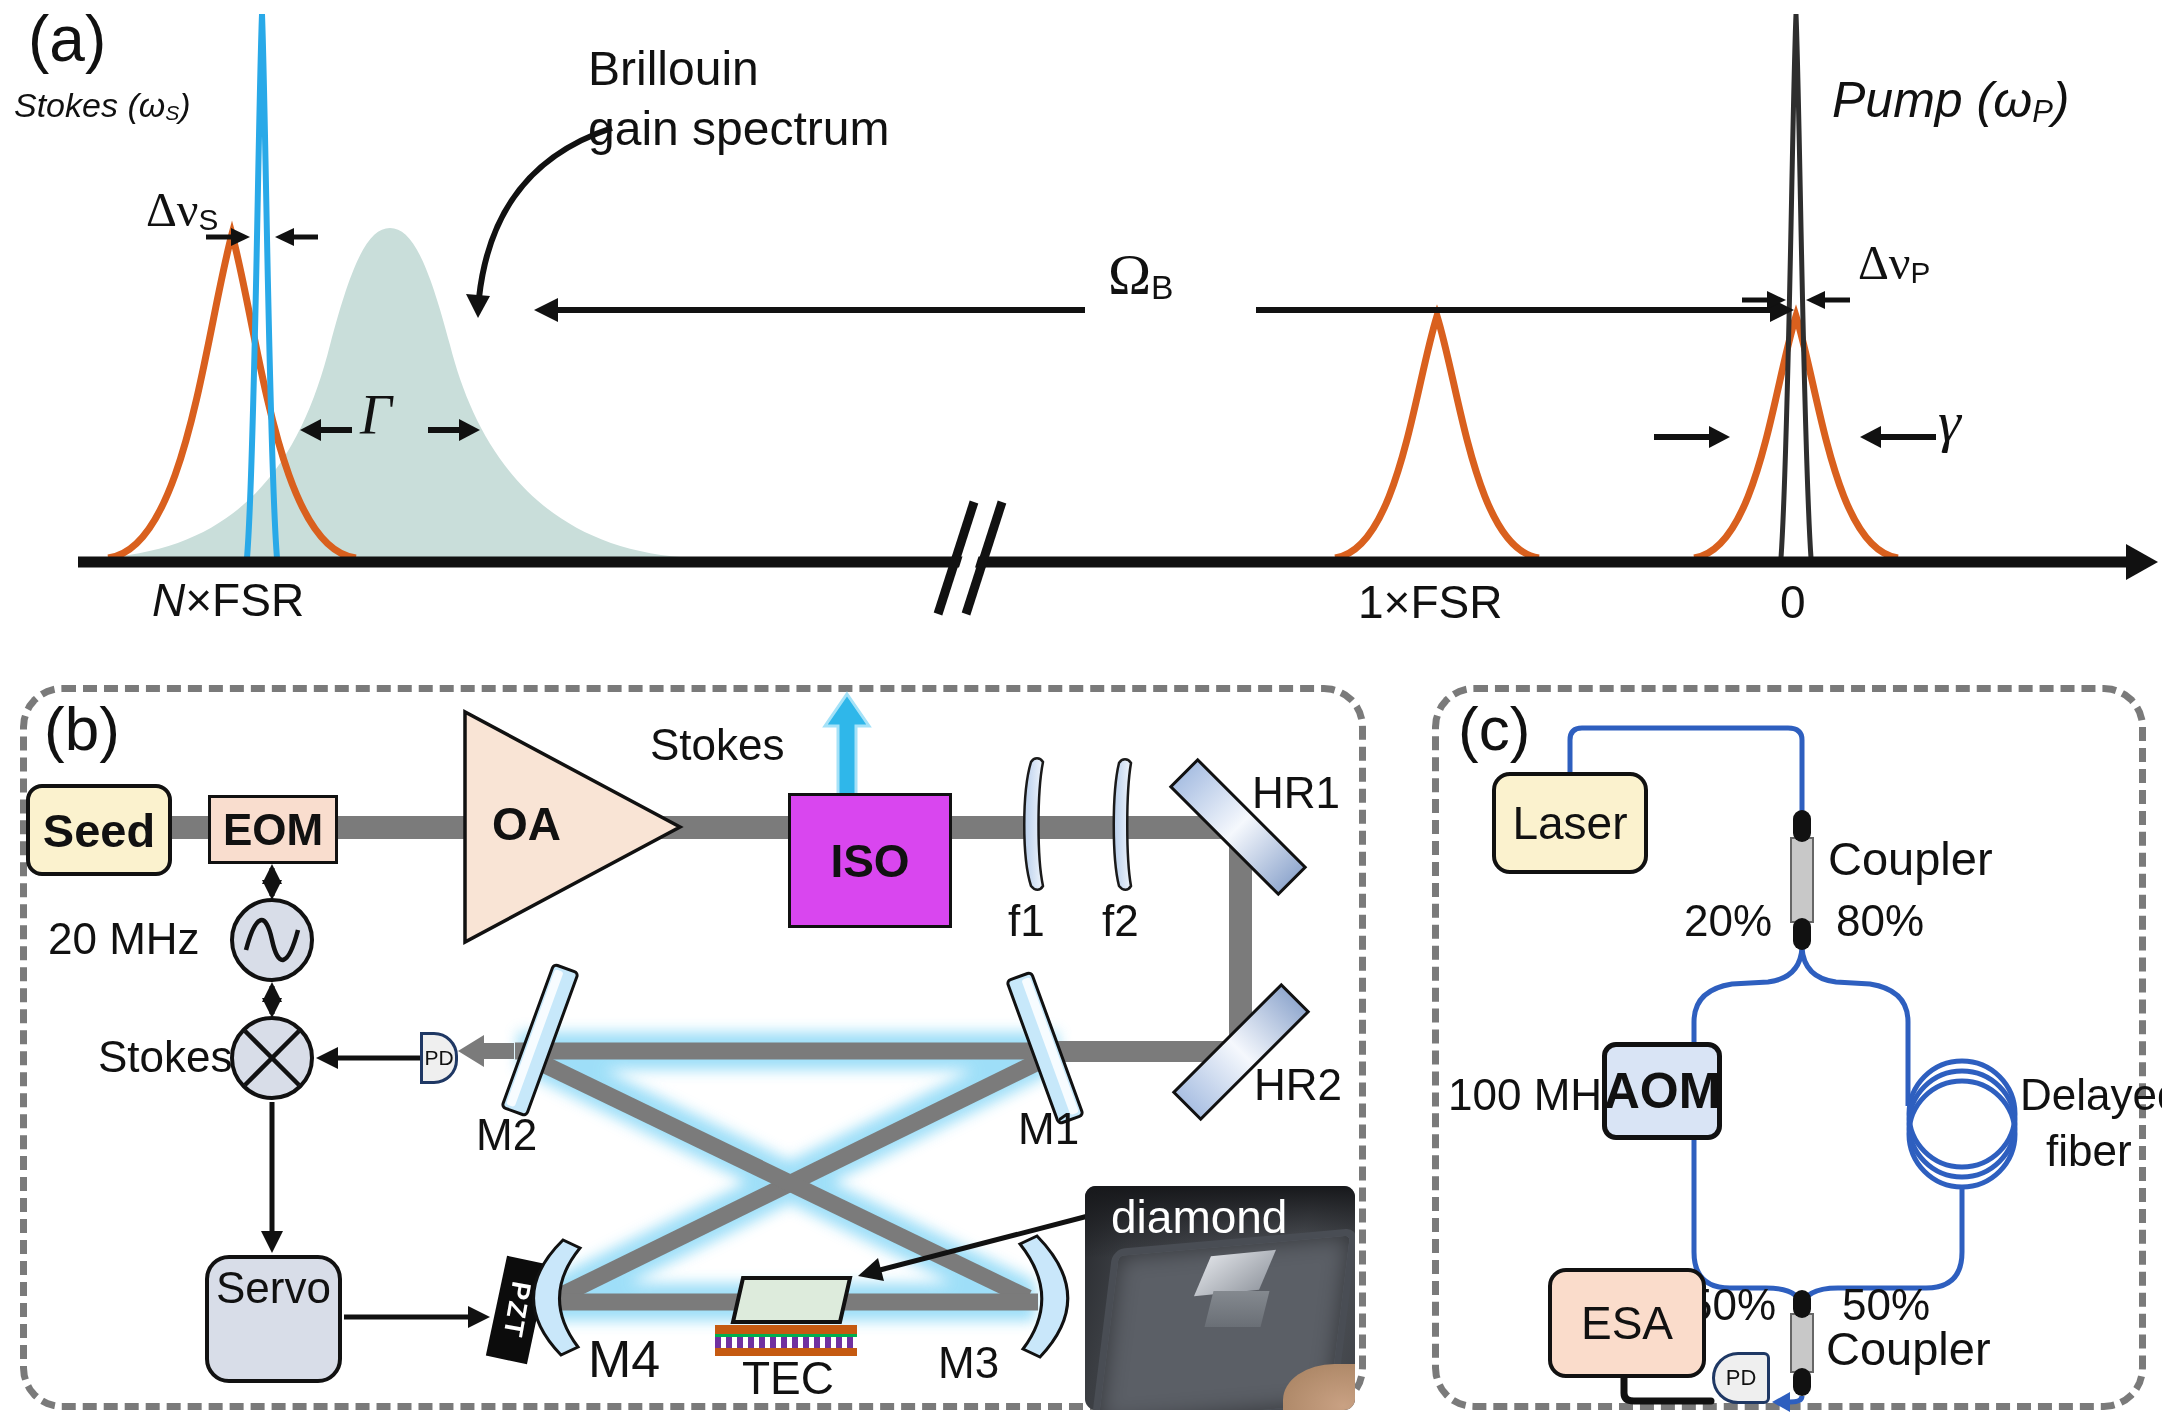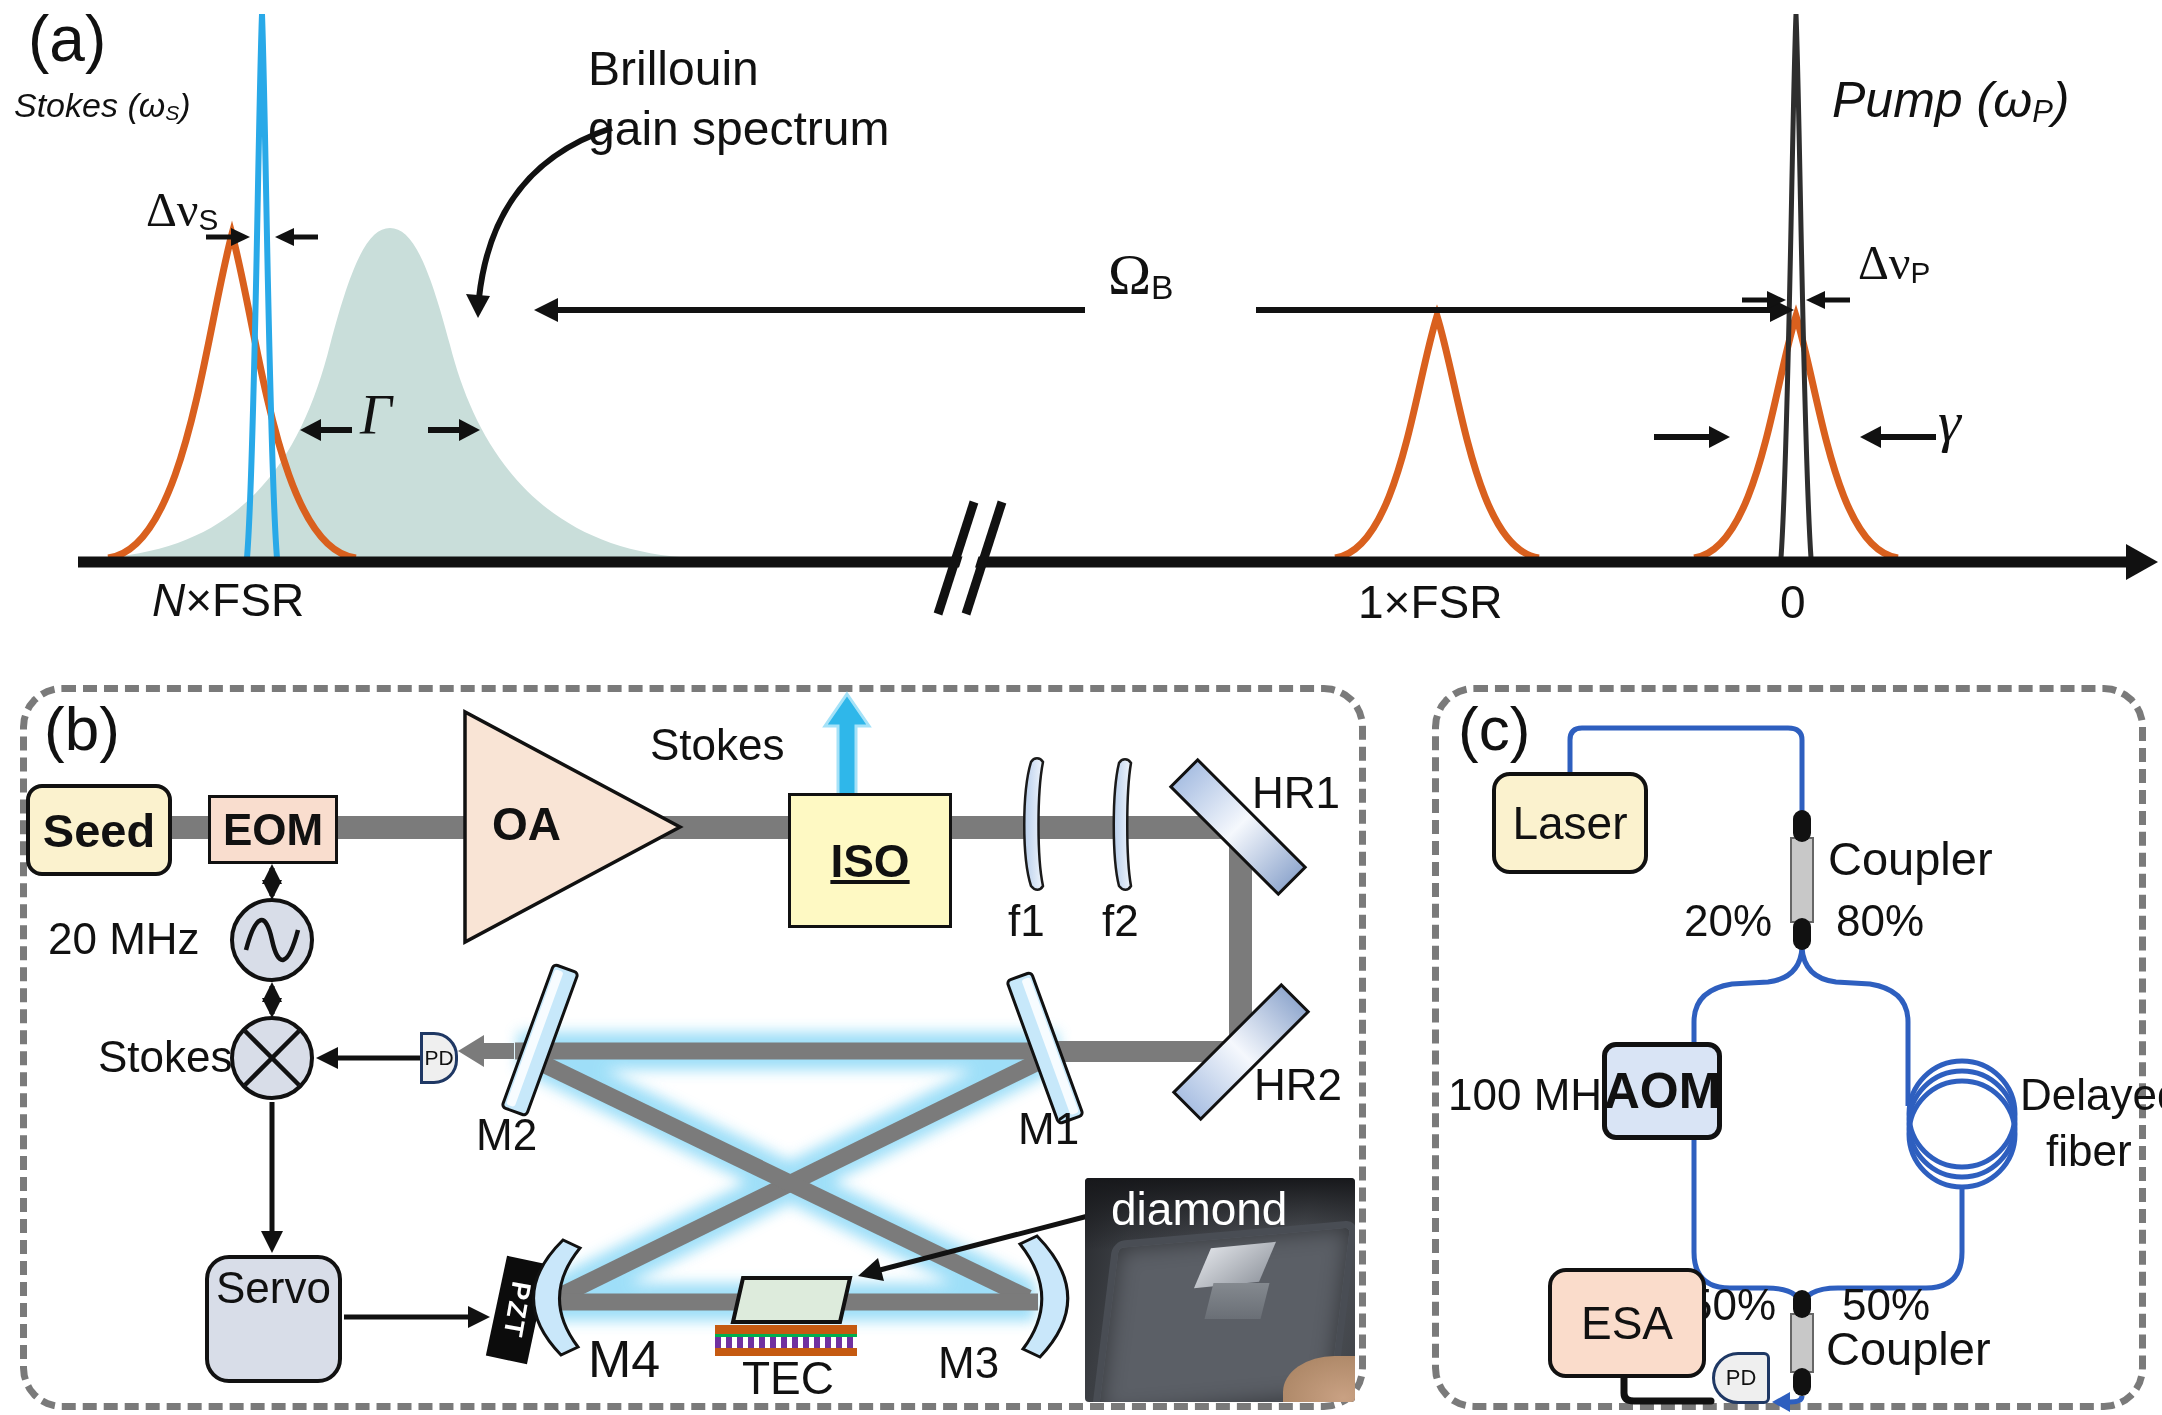--- a/index.html
+++ b/index.html
@@ -12,22 +12,22 @@
   .serif{font-family:"Liberation Serif",serif;}
   sub{font-size:62%;vertical-align:-14%;}
   .box{position:absolute;z-index:3;display:flex;align-items:center;justify-content:center;
        border:4px solid #111;box-sizing:border-box;font-weight:bold;}
   .dashedpanel{position:absolute;z-index:0;border:7px dashed #7a7a7a;border-radius:42px;box-sizing:border-box;}
   .circ{position:absolute;z-index:3;width:84px;height:84px;border-radius:50%;
         background:#D8DDE8;border:4px solid #111;box-sizing:border-box;}
   .pd{position:absolute;z-index:3;display:flex;align-items:center;justify-content:center;
       background:#EFEFEF;border:3px solid #1F3864;box-sizing:border-box;font-size:21px;}
   #tec-stack{position:absolute;z-index:3;}
-  #photo{position:absolute;z-index:2;border-radius:4px;overflow:hidden;
-         background:linear-gradient(105deg,#27292d 0%,#3b3e43 18%,#4b4e54 45%,#575b61 70%,#3f4247 100%);}
+  #photo{position:absolute;z-index:2;border-radius:11px;overflow:hidden;
+         background:linear-gradient(105deg,#27292d 0%,#3b3e43 18%,#4b4e54 45%,#575b61 70%,#3f4247 100%);margin-top:8px;}
   #photo .dark{position:absolute;left:0;top:0;width:100%;height:32%;
          background:linear-gradient(to bottom,#17181b,rgba(23,24,27,0));}
   #photo .tray{position:absolute;left:6%;top:24%;width:86%;height:74%;background:#5b5f66;
          border:7px solid #494d54;border-radius:12px;transform:rotate(-5deg) skewX(-12deg);
          box-shadow:inset 0 0 22px rgba(0,0,0,.45);}
   #photo .cube-top{position:absolute;left:44%;top:30%;width:62px;height:40px;
          background:linear-gradient(135deg,#dadde2,#989da5);transform:skewX(-28deg) rotate(-6deg);}
   #photo .cube-front{position:absolute;left:46%;top:47%;width:56px;height:36px;
          background:linear-gradient(180deg,#84898f,#6a6f76);transform:skewX(-14deg);}
   #photo .tan{position:absolute;right:-14px;bottom:-14px;width:86px;height:60px;
@@ -259,21 +259,21 @@
 
   <div class="box" style="left:205px;top:1255px;width:137px;height:128px;background:#D8DDE8;border-radius:24px;font-weight:normal;font-size:44px;align-items:flex-start;justify-content:center;">
     <span style="margin-top:4px;">Servo</span>
   </div>
 
   <div id="pzt-txt" style="left:467px;top:1295px;">PZT</div>
 
   <div class="lbl" style="left:492px;top:800px;font-size:46px;font-weight:bold;">OA</div>
   <div class="lbl" style="left:650px;top:722px;font-size:44px;">Stokes</div>
 
-  <div class="box" style="left:788px;top:793px;width:164px;height:135px;background:#fef9c3;border-width:3px;font-size:46px;text-decoration:underline;">
+  <div class="box" style="left:788px;top:793px;width:164px;height:135px;background:#d946ef;border-width:3px;font-size:46px;">
       <span>ISO</span>
     </div>
 
   <div class="lbl" style="left:1008px;top:898px;font-size:44px;">f1</div>
   <div class="lbl" style="left:1102px;top:898px;font-size:44px;">f2</div>
   <div class="lbl" style="left:1252px;top:770px;font-size:44px;">HR1</div>
   <div class="lbl" style="left:1254px;top:1062px;font-size:44px;">HR2</div>
   <div class="lbl" style="left:1018px;top:1106px;font-size:44px;">M1</div>
   <div class="lbl" style="left:476px;top:1112px;font-size:44px;">M2</div>
   <div class="lbl" style="left:588px;top:1332px;font-size:52px;">M4</div>

